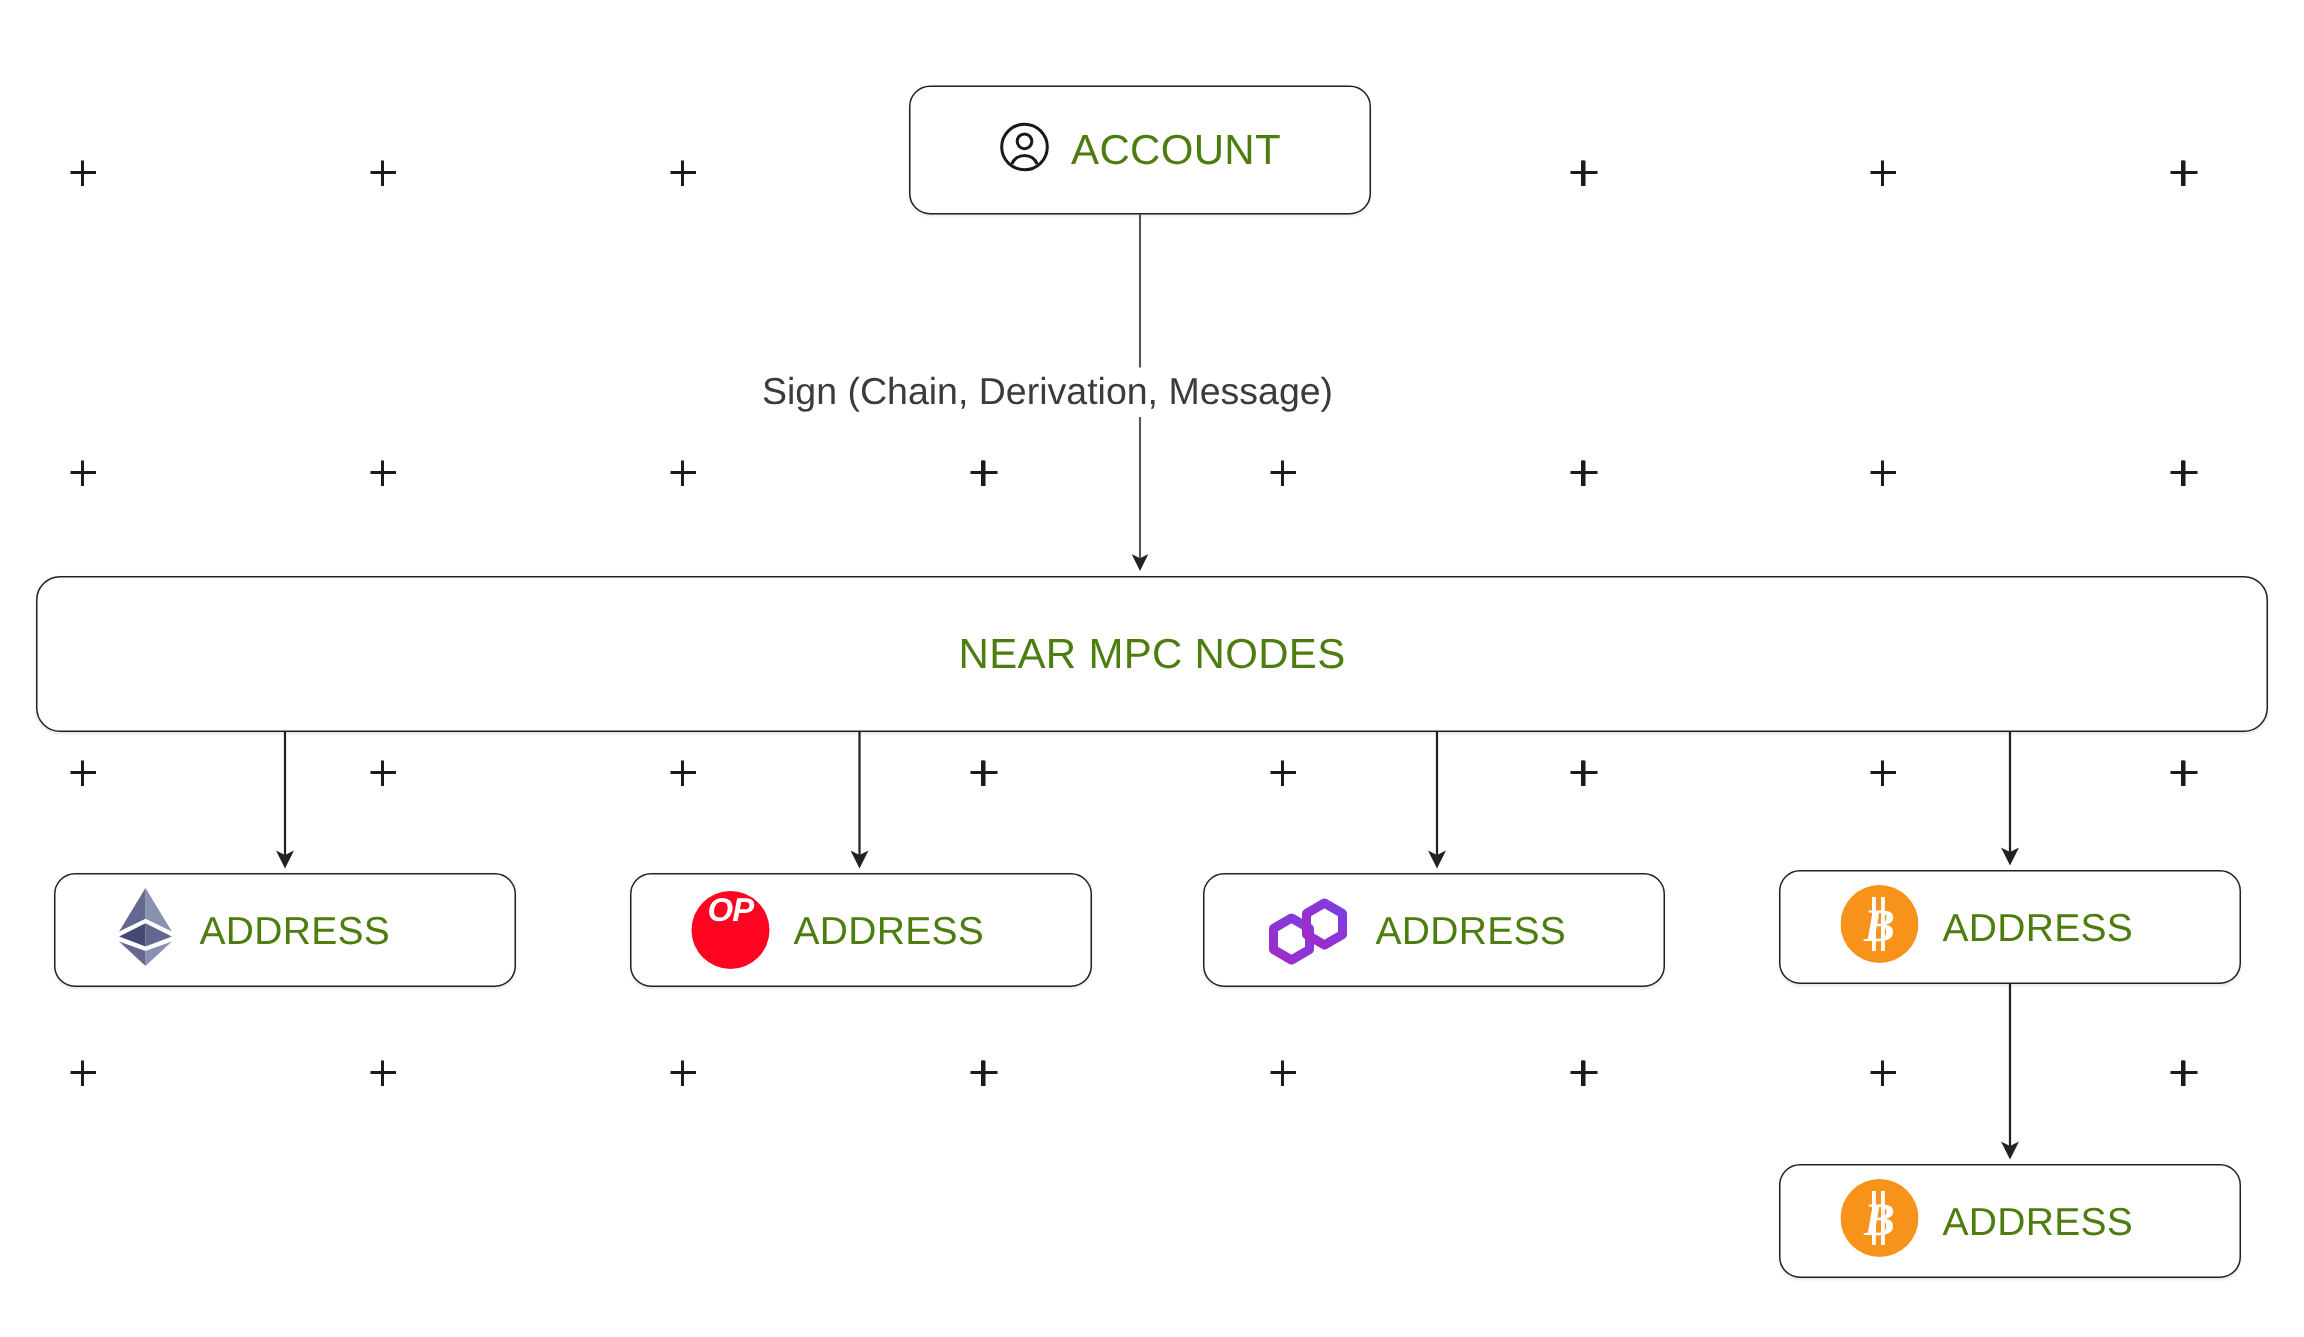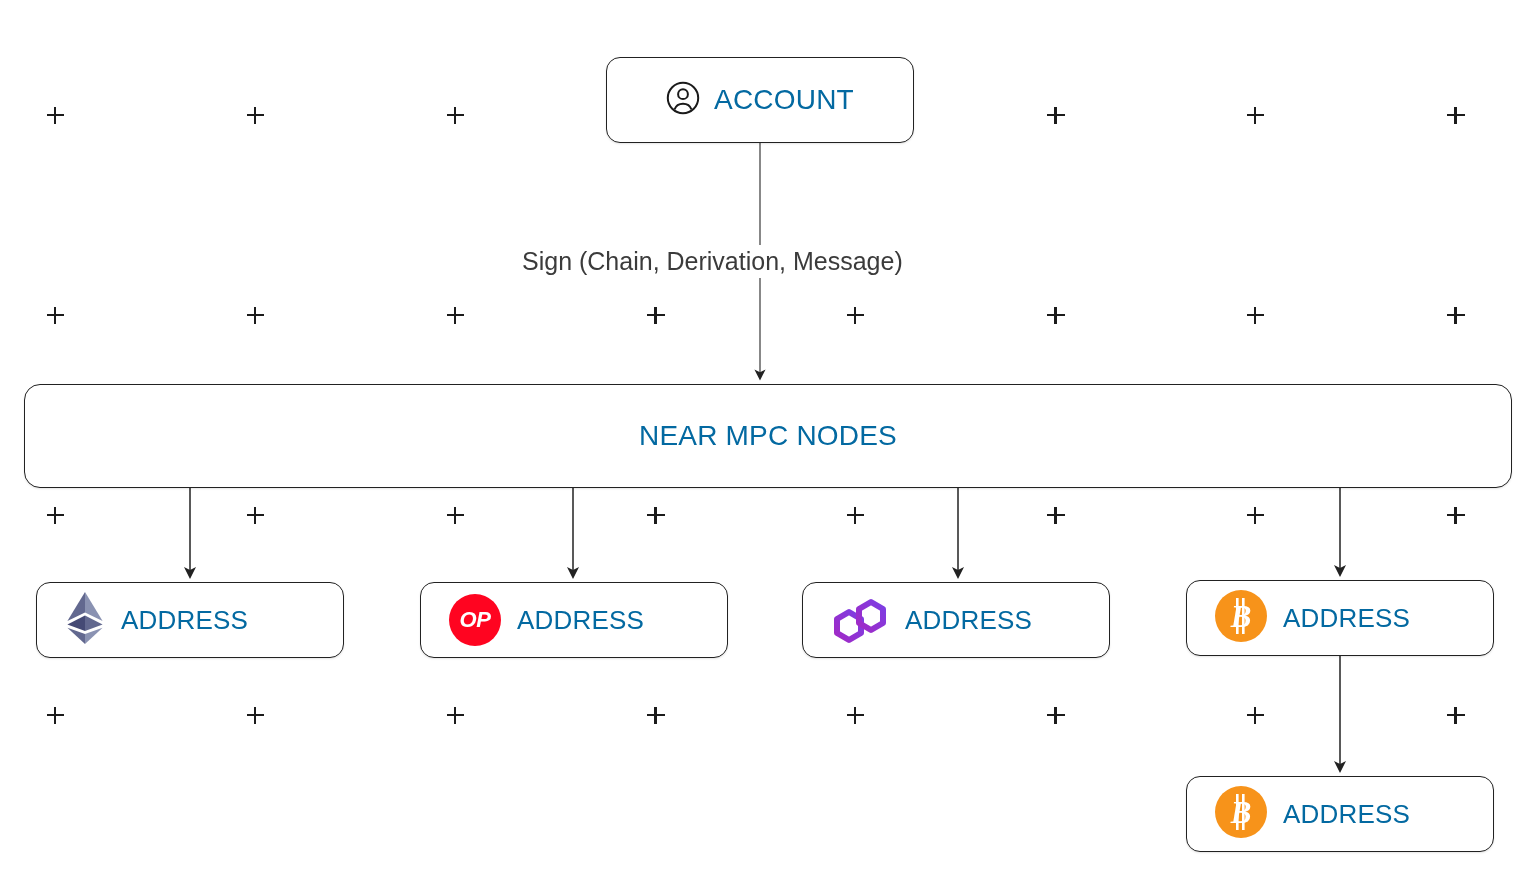--- a/index.html
+++ b/index.html
@@ -63,21 +63,21 @@
     box-sizing: border-box;
     background: #ffffff;
     border: 1.6px solid #222222;
     border-radius: 12px;
     display: flex;
     align-items: center;
     z-index: 2;
     box-shadow: 0 1px 2px rgba(0,0,0,0.10);
   }
   .node-label {
-    color: #0369a1;
+    color: #4d7c0f;
     letter-spacing: 0.2px;
     white-space: nowrap;
   }
 
   
   #node-account {
     left: 606px;
     top: 57px;
     width: 308px;
     height: 86px;
@@ -95,37 +95,37 @@
     height: 104px;
     border-radius: 16px;
     justify-content: center;
   }
   #node-mpc .node-label { font-size: 28px; }
 
   
   .addr-node {
     height: 76px;
     border-radius: 14px;
-    padding-left: 28px;
+    padding-left: 40px;
     gap: 16px;
   }
   .addr-node .node-label { font-size: 26px; }
 
   #node-eth  { left: 36px;   top: 582px; width: 308px; }
   #node-op   { left: 420px;  top: 582px; width: 308px; }
   #node-poly { left: 802px;  top: 582px; width: 308px; }
   #node-btc1 { left: 1186px; top: 580px; width: 308px; }
   #node-btc2 { left: 1186px; top: 776px; width: 308px; }
 
   
   .icon { flex: 0 0 auto; display: block; }
   .icon-circle {
     border-radius: 50%;
     display: flex;
-    align-items: center;
+    align-items: flex-start;
     justify-content: center;
   }
   .op-icon {
     width: 52px; height: 52px;
     color: #ffffff;
     font-size: 22px;
     font-weight: bold;
     font-style: italic;
     font-family: "Liberation Sans", sans-serif;
     letter-spacing: -0.5px;
@@ -209,21 +209,21 @@
 
     <path d="M573,468 L573,573" stroke="#222222" stroke-width="1.5" fill="none" marker-end="url(#arrowhead)"></path>
 
     <path d="M958,468 L958,573" stroke="#222222" stroke-width="1.5" fill="none" marker-end="url(#arrowhead)"></path>
 
     <path d="M1340,468 L1340,571" stroke="#222222" stroke-width="1.5" fill="none" marker-end="url(#arrowhead)"></path>
 
     <path d="M1340,656 L1340,767" stroke="#222222" stroke-width="1.5" fill="none" marker-end="url(#arrowhead)"></path>
   </svg>
 
-  <div class="edge-label" style="left:514px; top:245px;">Sign (Chain, Derivation, Message)</div>
+  <div class="edge-label" style="left:500px; top:245px;">Sign (Chain, Derivation, Message)</div>
 
   <div class="node" id="node-account">
     <span class="icon">
       <svg width="34" height="34" viewBox="0 0 34 34">
         <circle cx="17" cy="17" r="15.2" fill="none" stroke="#1a1a1a" stroke-width="2"></circle>
         <circle cx="17" cy="13.2" r="4.9" fill="none" stroke="#1a1a1a" stroke-width="2"></circle>
         <path d="M8.6,28.4 a8.8,8.2 0 0 1 16.8,0" fill="none" stroke="#1a1a1a" stroke-width="2"></path>
       </svg>
     </span>
     <span class="node-label">ACCOUNT</span>

